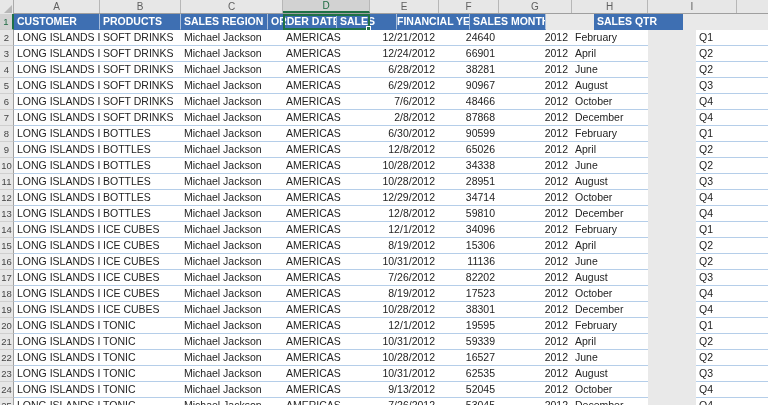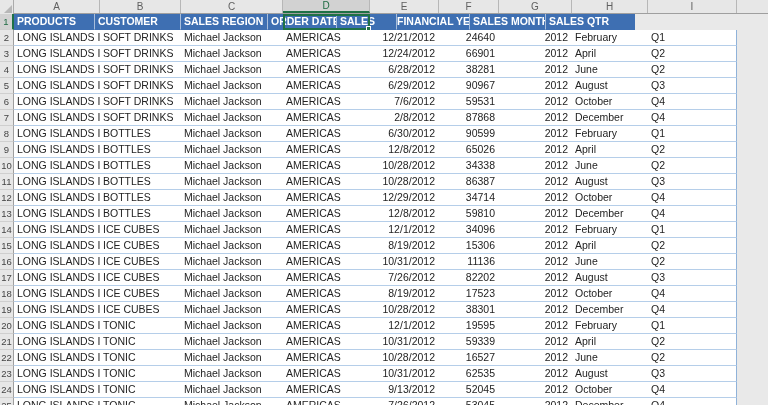--- a/index.html
+++ b/index.html
@@ -22,21 +22,21 @@
   #grid { position:absolute; top:14px; left:0; width:768px; }
   .row { display:flex; height:16px; width:737px; }
   .rownum { flex:0 0 auto; width:14px; background:#e7e7e7; color:#444; font-size:9.5px;
             text-align:center; line-height:15px; border-right:1px solid #9f9f9f;
             border-bottom:1px solid #cfcfcf; overflow:hidden; }
   .rownum.sel { background:#d2d2d2; color:#1f6b43; border-right:2px solid #1f7145; }
   .cell { flex:0 0 auto; font-size:10.5px; line-height:15px; color:#232323; background:#fff;
           border-bottom:1px solid #b5cee9; white-space:nowrap; overflow:hidden; }
   .cell.al { padding-left:3px; text-align:left; }
   .cell.ar { padding-right:4px; text-align:right; }
-  .cell.last { border-right:1px solid #8fb2d9; }
+  .cell.last { border-right:1px solid #8fb2d9;margin-left:48px; }
   .hrow .cell { background:#3e6fb2; color:#fff; font-weight:bold; font-size:10.5px;
                 border-bottom:1px solid #3e6fb2; border-right:1px solid rgba(255,255,255,.55); }
   .hrow .cell.last { border-right:1px solid #3e6fb2; }
 
   
   #selbox { position:absolute; border:2px solid #1f7145; pointer-events:none; }
   #selbox .handle { position:absolute; right:-3px; bottom:-3px; width:5px; height:5px;
                     background:#1f7145; border:1px solid #fff; }
 </style>
 </head>
@@ -57,22 +57,22 @@
       <div class="collet" style="width: 73px;">G</div>
       <div class="collet" style="width: 76px;">H</div>
       <div class="collet" style="width: 89px;">I</div>
       <div class="fill"></div>
   </div>
 
   <div id="grid">
 
   <div class="row hrow">
         <div class="rownum sel">1</div>
+        <div class="cell al" style="width: 86px;">CUSTOMER</div>
         <div class="cell al" style="width: 81px;">PRODUCTS</div>
-        <div class="cell al" style="width: 86px;">CUSTOMER</div>
         <div class="cell al" style="width: 87px;">SALES REGION</div>
         <div class="cell al" style="width: 69px;">ORDER DATE</div>
         <div class="cell al" style="width: 60px;">SALES</div>
         <div class="cell ar" style="width: 73px;">FINANCIAL YEAR</div>
         <div class="cell al" style="width: 76px;">SALES MONTH</div>
         <div class="cell al last" style="width: 89px;">SALES QTR</div>
       </div>
       <div class="row">
         <div class="rownum">2</div>
         <div class="cell al" style="width: 86px;">LONG ISLANDS INC</div>
@@ -121,21 +121,21 @@
         <div class="cell al" style="width: 76px;">August</div>
         <div class="cell al last" style="width: 89px;">Q3</div>
       </div>
       <div class="row">
         <div class="rownum">6</div>
         <div class="cell al" style="width: 86px;">LONG ISLANDS INC</div>
         <div class="cell al" style="width: 81px;">SOFT DRINKS</div>
         <div class="cell al" style="width: 102px;">Michael Jackson</div>
         <div class="cell al" style="width: 87px;">AMERICAS</div>
         <div class="cell ar" style="width: 69px;">7/6/2012</div>
-        <div class="cell ar" style="width: 60px;">59531</div>
+        <div class="cell ar" style="width: 60px;">48466</div>
         <div class="cell ar" style="width: 73px;">2012</div>
         <div class="cell al" style="width: 76px;">October</div>
         <div class="cell al last" style="width: 89px;">Q4</div>
       </div>
       <div class="row">
         <div class="rownum">7</div>
         <div class="cell al" style="width: 86px;">LONG ISLANDS INC</div>
         <div class="cell al" style="width: 81px;">SOFT DRINKS</div>
         <div class="cell al" style="width: 102px;">Michael Jackson</div>
         <div class="cell al" style="width: 87px;">AMERICAS</div>
@@ -181,21 +181,21 @@
         <div class="cell al" style="width: 76px;">June</div>
         <div class="cell al last" style="width: 89px;">Q2</div>
       </div>
       <div class="row">
         <div class="rownum">11</div>
         <div class="cell al" style="width: 86px;">LONG ISLANDS INC</div>
         <div class="cell al" style="width: 81px;">BOTTLES</div>
         <div class="cell al" style="width: 102px;">Michael Jackson</div>
         <div class="cell al" style="width: 87px;">AMERICAS</div>
         <div class="cell ar" style="width: 69px;">10/28/2012</div>
-        <div class="cell ar" style="width: 60px;">86387</div>
+        <div class="cell ar" style="width: 60px;">28951</div>
         <div class="cell ar" style="width: 73px;">2012</div>
         <div class="cell al" style="width: 76px;">August</div>
         <div class="cell al last" style="width: 89px;">Q3</div>
       </div>
       <div class="row">
         <div class="rownum">12</div>
         <div class="cell al" style="width: 86px;">LONG ISLANDS INC</div>
         <div class="cell al" style="width: 81px;">BOTTLES</div>
         <div class="cell al" style="width: 102px;">Michael Jackson</div>
         <div class="cell al" style="width: 87px;">AMERICAS</div>

